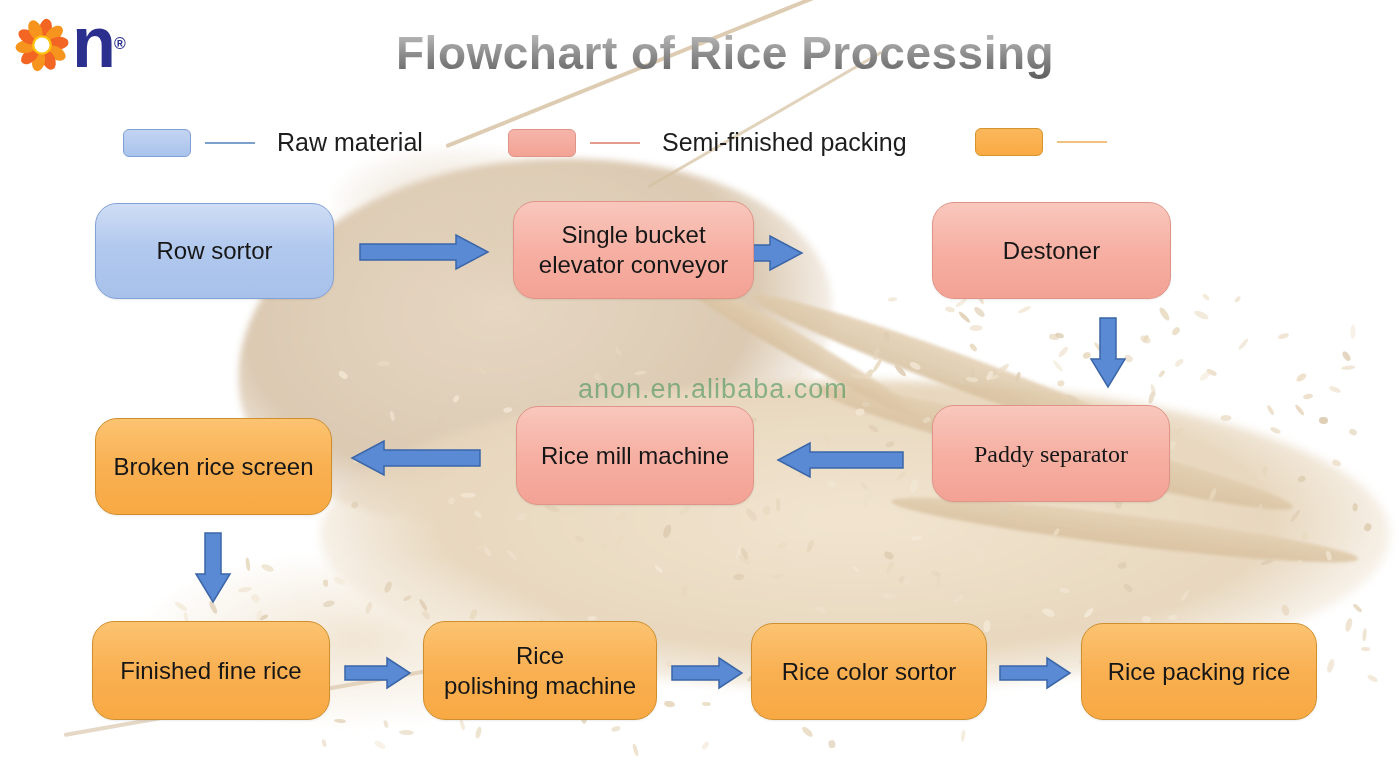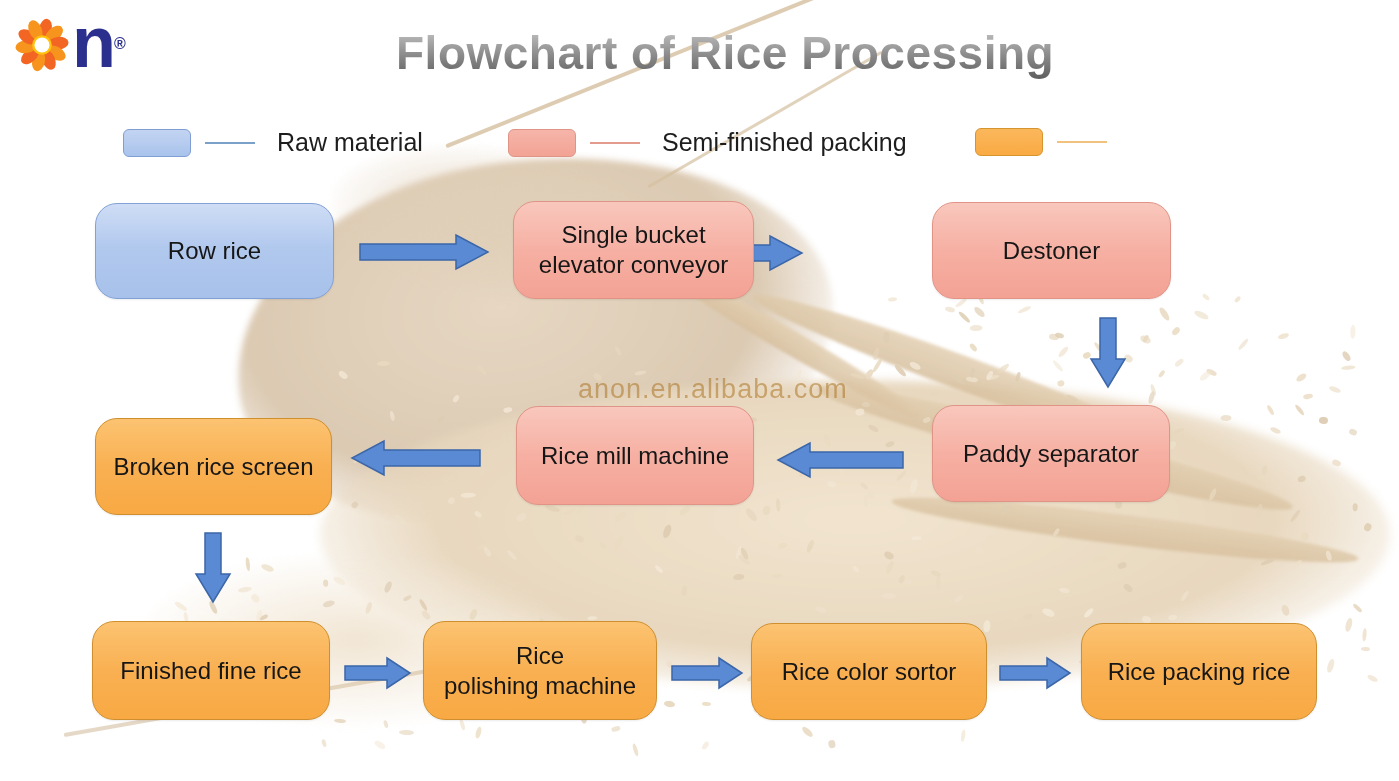--- a/index.html
+++ b/index.html
@@ -42,21 +42,21 @@
   .wheat4{left:640px;top:330px;width:300px;height:24px;transform:rotate(30deg);}
   .straw{background:#c9ae85;border-radius:3px;}
   .straw1{left:430px;top:62px;width:440px;height:4px;transform:rotate(-22deg);opacity:.8;}
   .straw2{left:60px;top:688px;width:520px;height:4px;transform:rotate(-10deg);opacity:.6;}
   .straw3{left:630px;top:118px;width:270px;height:3px;transform:rotate(-30deg);opacity:.7;}
   .grain{position:absolute;border-radius:50%;}
   #photo .wash{position:absolute;inset:0;background:rgba(255,255,255,.22);}
   
   #watermark{
     position:absolute;left:578px;top:374px;z-index:2;
-    font-size:27px;color:#a16207;opacity:.45;letter-spacing:1px;
+    font-size:27px;color:#15803d;opacity:.45;letter-spacing:1px;
   }
   
   #logo{position:absolute;left:12px;top:4px;z-index:5;width:280px;}
   .brand-line{display:flex;align-items:center;color:#2b2f8e;font-weight:900;
     font-size:72px;line-height:72px;letter-spacing:-2px;}
   .brand-line .seg{display:inline-block;}
   .sun{width:58px;height:58px;margin:6px 1px 0 1px;}
   .reg{font-size:16px;font-weight:700;color:#2b2f8e;align-self:flex-start;margin-top:4px;}
   .site{color:#2b2f8e;font-weight:700;font-size:17px;letter-spacing:4.5px;margin-top:6px;}
   
@@ -89,21 +89,21 @@
   }
   .node.raw{background:linear-gradient(180deg,#cfddf5 0%,#b2c9ee 45%,#a7c1ea 100%);border:1px solid #82a1d6;}
   .node.semi{background:linear-gradient(180deg,#f9c7bd 0%,#f6b0a3 50%,#f3a294 100%);border:1px solid #e29habr;}
   .node.semi{border:1px solid #e09488;}
   .node.finished{background:linear-gradient(180deg,#fcc371 0%,#f9b052 50%,#f8a943 100%);border:1px solid #cf8f2e;}
   #n-row-grain{left:95px;top:203px;width:237px;height:94px;}
   #n-single-bucket{left:513px;top:201px;width:239px;height:96px;}
   #n-destoner{left:932px;top:202px;width:237px;height:95px;}
   #n-broken-screen{left:95px;top:418px;width:235px;height:95px;}
   #n-rice-mill{left:516px;top:406px;width:236px;height:97px;}
-  #n-paddy-separator{left:932px;top:405px;width:236px;height:95px;}
+  #n-paddy-separator{left:932px;top:405px;width:236px;height:95px;font-family:Liberation Serif, serif;}
   #n-finished-fine{left:92px;top:621px;width:236px;height:97px;}
   #n-polishing{left:423px;top:621px;width:232px;height:97px;}
   #n-color-sortor{left:751px;top:623px;width:234px;height:95px;}
   #n-packing-scale{left:1081px;top:623px;width:234px;height:95px;}
   
   #arrow-layer{position:absolute;inset:0;z-index:3;}
 </style>
 </head>
 <body>
 
@@ -438,21 +438,21 @@
     <polygon points="706.0,261.0 770.0,261.0 770.0,270.0 802.0,253.0 770.0,236.0 770.0,245.0 706.0,245.0" fill="#5a8ad4" stroke="#3b66a8" stroke-width="1.5"></polygon>
     <polygon points="1100.0,318.0 1100.0,359.0 1091.0,359.0 1108.0,387.0 1125.0,359.0 1116.0,359.0 1116.0,318.0" fill="#5a8ad4" stroke="#3b66a8" stroke-width="1.5"></polygon>
     <polygon points="903.0,452.0 810.0,452.0 810.0,443.0 778.0,460.0 810.0,477.0 810.0,468.0 903.0,468.0" fill="#5a8ad4" stroke="#3b66a8" stroke-width="1.5"></polygon>
     <polygon points="480.0,450.0 384.0,450.0 384.0,441.0 352.0,458.0 384.0,475.0 384.0,466.0 480.0,466.0" fill="#5a8ad4" stroke="#3b66a8" stroke-width="1.5"></polygon>
     <polygon points="205.0,533.0 205.0,574.0 196.0,574.0 213.0,602.0 230.0,574.0 221.0,574.0 221.0,533.0" fill="#5a8ad4" stroke="#3b66a8" stroke-width="1.5"></polygon>
     <polygon points="345.0,680.0 387.0,680.0 387.0,688.0 410.0,673.0 387.0,658.0 387.0,666.0 345.0,666.0" fill="#5a8ad4" stroke="#3b66a8" stroke-width="1.5"></polygon>
     <polygon points="672.0,680.0 719.0,680.0 719.0,688.0 742.0,673.0 719.0,658.0 719.0,666.0 672.0,666.0" fill="#5a8ad4" stroke="#3b66a8" stroke-width="1.5"></polygon>
     <polygon points="1000.0,680.0 1047.0,680.0 1047.0,688.0 1070.0,673.0 1047.0,658.0 1047.0,666.0 1000.0,666.0" fill="#5a8ad4" stroke="#3b66a8" stroke-width="1.5"></polygon>
   </svg>
 
-<div class="node raw" id="n-row-grain">Row rice</div>
+<div class="node raw" id="n-row-grain">Row sortor</div>
 <div class="node semi" id="n-single-bucket">Single bucket
 elevator conveyor</div>
 <div class="node semi" id="n-destoner">Destoner</div>
 <div class="node semi" id="n-paddy-separator">Paddy separator</div>
 <div class="node semi" id="n-rice-mill">Rice mill machine</div>
 <div class="node finished" id="n-broken-screen">Broken rice screen</div>
 <div class="node finished" id="n-finished-fine">Finished fine rice</div>
 <div class="node finished" id="n-polishing">Rice
 polishing machine</div>
 <div class="node finished" id="n-color-sortor">Rice color sortor</div>

